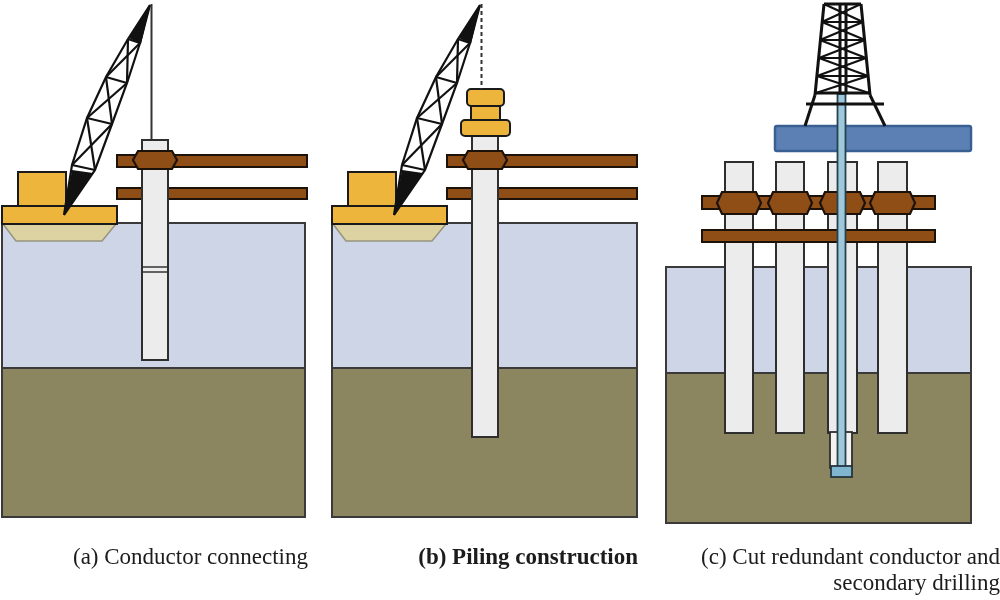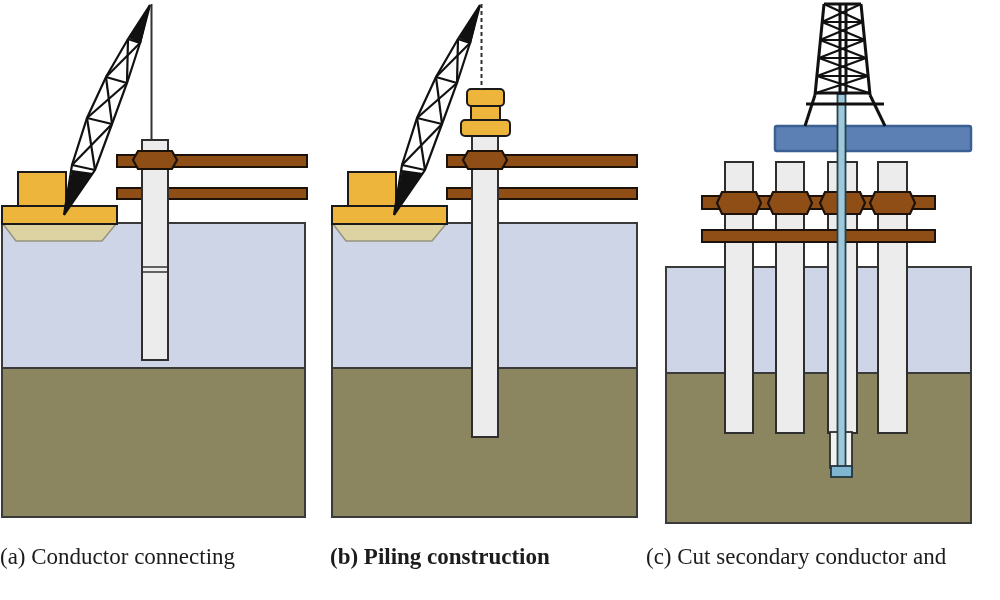--- a/index.html
+++ b/index.html
@@ -1,19 +1,19 @@
 <!DOCTYPE html>
 <html style="--water: #CDD5E6; --seabed: #8B8660; --pile: #ECECEC; --guide-bar: #8E4E16; --barge-yellow: #EDB53C; --hull-tan: #DDD2A2; --platform-blue: #5C80B4; --drill-pipe: #9FC9DB; --drill-bit: #7FB5CE;"><head>
 <meta charset="utf-8">
 <style>
   html,body{margin:0;padding:0;background:#ffffff;}
   #stage{position:relative;width:1000px;height:600px;background:#fff;overflow:hidden;
          font-family:"Liberation Serif", serif;}
   svg{position:absolute;left:0;top:0;display:block;}
-  .caption{position:absolute;text-align:left;color:#1c1c1c;font-size:23px;line-height:26px;}
+  .caption{position:absolute;text-align:right;color:#1c1c1c;font-size:23px;line-height:26px;}
   .cap-a{left:0px;top:544px;width:308px;}
   .cap-b{left:330px;top:544px;width:308px;font-weight:bold;}
   .cap-c{left:646px;top:544px;width:354px;}
 
   .water   {fill:var(--water,#CDD5E6);stroke:#3a3a3a;stroke-width:2;}
   .seabed  {fill:var(--seabed,#8B8660);stroke:#3a3a3a;stroke-width:2;}
   .pile    {fill:var(--pile,#ECECEC);stroke:#2e2e2e;stroke-width:2;}
   .bar     {fill:var(--guide-bar,#8E4E16);stroke:#1c120a;stroke-width:2;}
   .collar  {fill:var(--guide-bar,#8E4E16);stroke:#1c120a;stroke-width:2.2;}
   .yellow  {fill:var(--barge-yellow,#EDB53C);stroke:#1a1a1a;stroke-width:2;}
@@ -140,15 +140,16 @@
         <line class="truss-heavy" x1="815" y1="95" x2="805" y2="126"></line>
         <line class="truss-heavy" x1="870" y1="95" x2="885" y2="126"></line>
         <line class="truss-heavy" x1="806" y1="104" x2="884" y2="104"></line>
       </g>
     </g>
   </svg>
 
   <div class="caption cap-a">(a) Conductor connecting</div>
   <div class="caption cap-b">(b) Piling construction</div>
   <div class="caption cap-c">
-    <span style="display:block">(c) Cut secondary conductor and</span>
+    <span style="display:block">(c) Cut redundant conductor and</span>
+    <span style="display:block">secondary drilling</span>
   </div>
 </div>
 
 </body></html>

